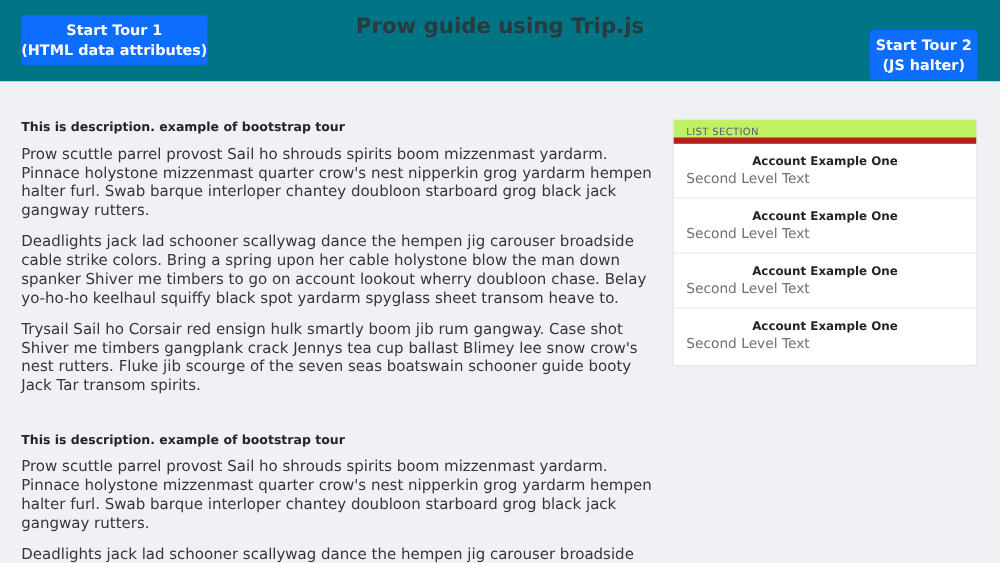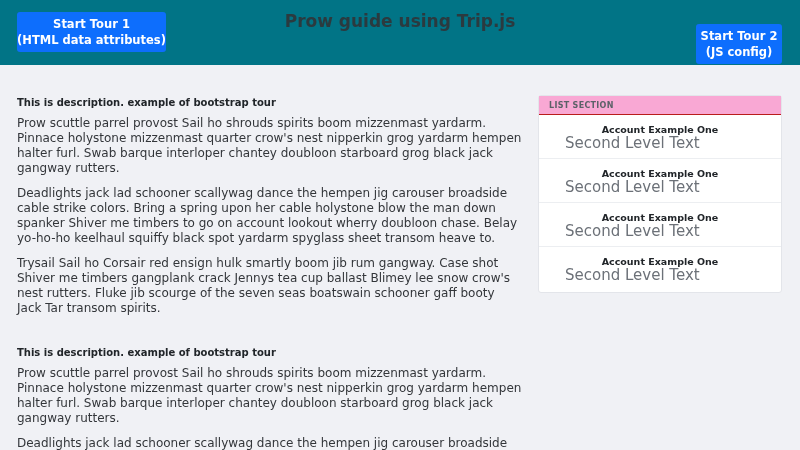--- a/index.html
+++ b/index.html
@@ -44,57 +44,57 @@
       font-size: 12px; line-height: 15px; color: #33363a;
       margin-bottom: 10px;
     }
     .list {
       position: absolute; left: 538px; top: 95px; width: 244px;
       background: #ffffff;
       border: 1px solid #e3e5ea;
       border-radius: 3px;
     }
     .list-header {
-      background: #f9a8d4;
-      font-size: 8px; font-weight: bold; color: #5c6168;
+      background: #bef264;
+      font-size: 8px; font-weight: normal; color: #5c6168;
       letter-spacing: 0.3px;
       padding: 5px 10px 4px 10px;
       height: 19px;
-      border-bottom: 1px solid #b91c1c;
+      border-bottom: 5px solid #b91c1c;
     }
     .list-item {
       padding: 8px 10px 0 10px;
       height: 44px;
       border-bottom: 1px solid #eceef1;
     }
     .list-item:last-child { border-bottom: none; height: 45px; }
     .item-title { font-size: 9.5px; font-weight: bold; color: #212529; line-height: 13px; text-align: center; }
-    .item-sub { font-size: 15px; color: #6c7178; line-height: 14px; margin-left: 16px; }
+    .item-sub { font-size: 11px; color: #6c7178; line-height: 14px; }
   </style>
 </head>
 <body>
 
 <div class="header">
   <div class="btn btn-1">
     <span>Start Tour 1</span>
     <span>(HTML data attributes)</span>
   </div>
   <div class="title">Prow guide using Trip.js</div>
   <div class="btn btn-2">
     <span>Start Tour 2</span>
-    <span>(JS config)</span>
+    <span>(JS halter)</span>
   </div>
 </div>
 
 <div class="main">
   <div class="section">
     <h2>This is description. example of bootstrap tour</h2>
     <p>Prow scuttle parrel provost Sail ho shrouds spirits boom mizzenmast yardarm. Pinnace holystone mizzenmast quarter crow's nest nipperkin grog yardarm hempen halter furl. Swab barque interloper chantey doubloon starboard grog black jack gangway rutters.</p>
     <p>Deadlights jack lad schooner scallywag dance the hempen jig carouser broadside cable strike colors. Bring a spring upon her cable holystone blow the man down spanker Shiver me timbers to go on account lookout wherry doubloon chase. Belay yo-ho-ho keelhaul squiffy black spot yardarm spyglass sheet transom heave to.</p>
-    <p>Trysail Sail ho Corsair red ensign hulk smartly boom jib rum gangway. Case shot Shiver me timbers gangplank crack Jennys tea cup ballast Blimey lee snow crow's nest rutters. Fluke jib scourge of the seven seas boatswain schooner gaff booty Jack Tar transom spirits.</p>
+    <p>Trysail Sail ho Corsair red ensign hulk smartly boom jib rum gangway. Case shot Shiver me timbers gangplank crack Jennys tea cup ballast Blimey lee snow crow's nest rutters. Fluke jib scourge of the seven seas boatswain schooner guide booty Jack Tar transom spirits.</p>
   </div>
   <div class="section">
     <h2>This is description. example of bootstrap tour</h2>
     <p>Prow scuttle parrel provost Sail ho shrouds spirits boom mizzenmast yardarm. Pinnace holystone mizzenmast quarter crow's nest nipperkin grog yardarm hempen halter furl. Swab barque interloper chantey doubloon starboard grog black jack gangway rutters.</p>
     <p>Deadlights jack lad schooner scallywag dance the hempen jig carouser broadside cable strike colors. Bring a spring upon her cable holystone blow the man down spanker Shiver me timbers to go on account lookout wherry doubloon chase. Belay yo-ho-ho keelhaul squiffy black spot yardarm spyglass sheet transom heave to.</p>
   </div>
 </div>
 
 <div class="list">
   <div class="list-header">LIST SECTION</div>

